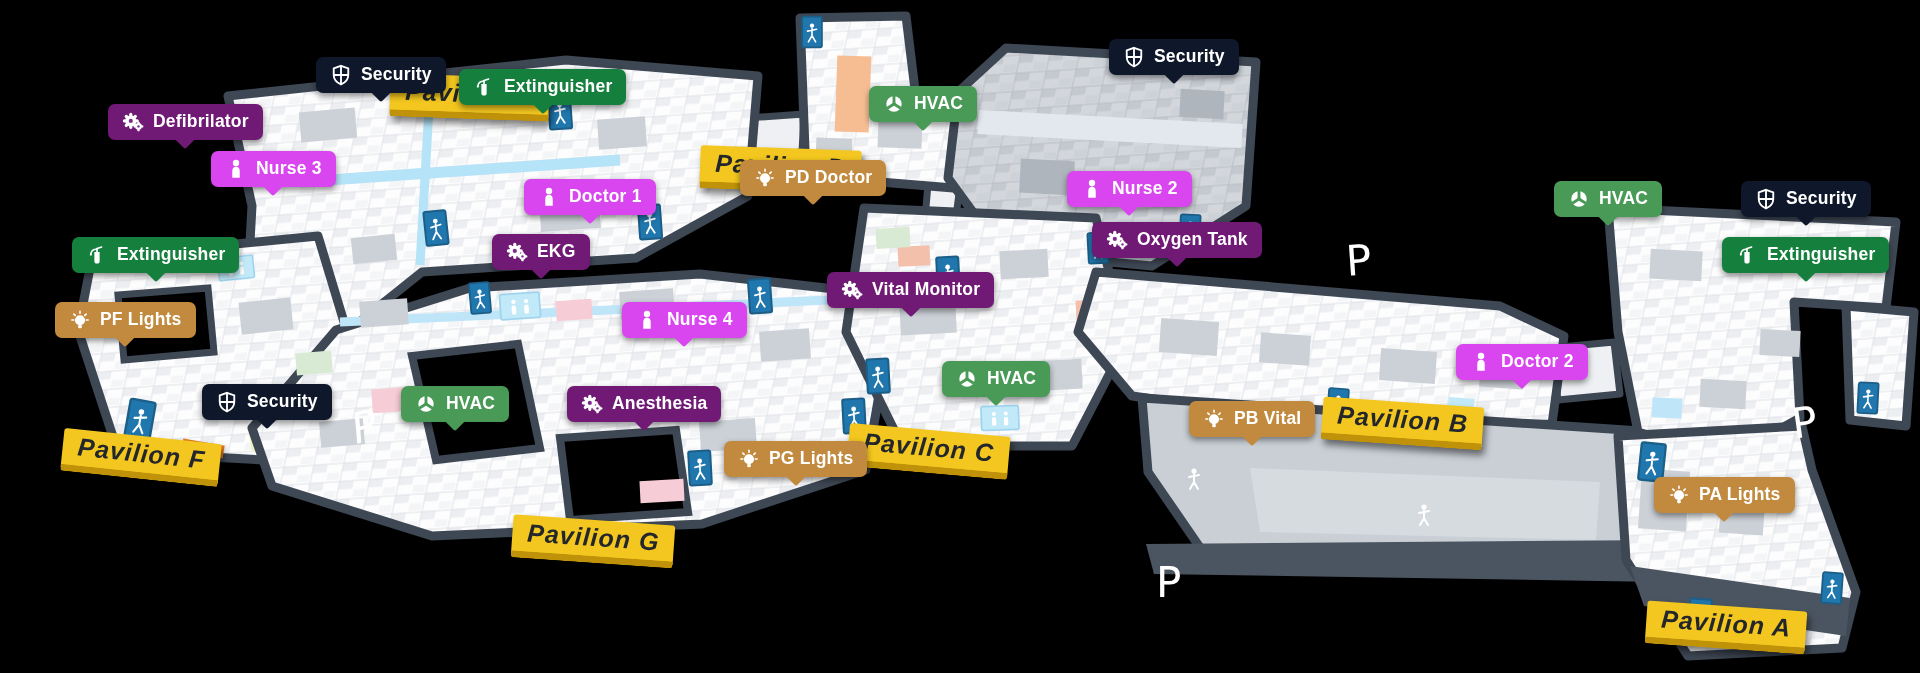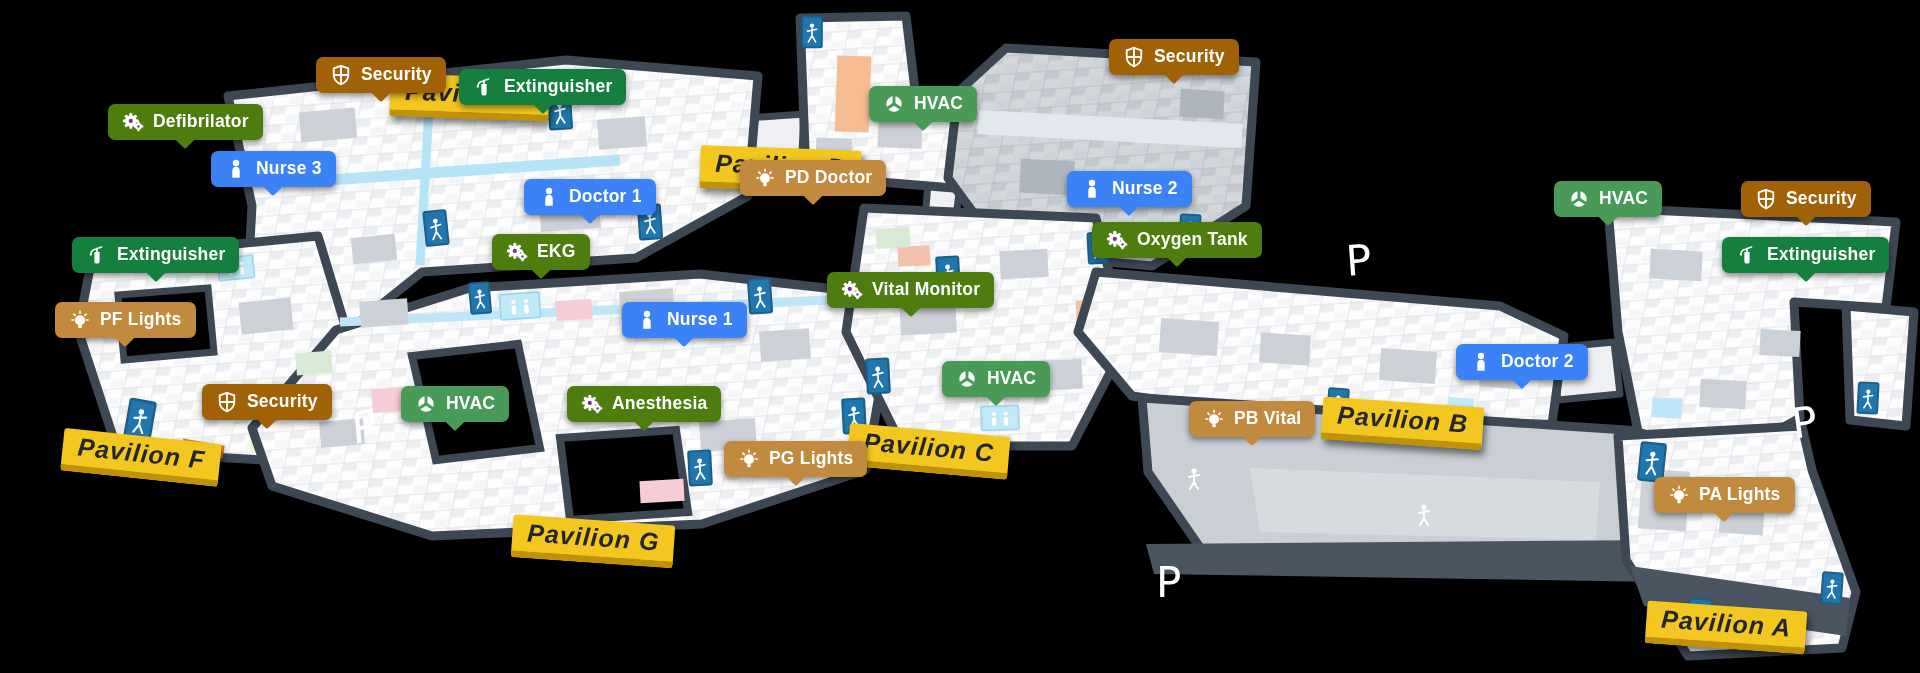--- a/index.html
+++ b/index.html
@@ -7,23 +7,23 @@
          font-family:"Liberation Sans",sans-serif;}
   #floor{position:absolute;left:0;top:0;z-index:0;}
 
   
   .badge{position:absolute;display:inline-flex;align-items:center;gap:9px;
          padding:7px 14px;border-radius:7px;color:#fff;
          font-weight:700;font-size:17.5px;letter-spacing:.2px;line-height:1;
          box-shadow:0 3px 6px rgba(0,0,0,.45);z-index:3;white-space:nowrap;cursor:pointer;}
   .badge::before{content:"";position:absolute;left:50%;bottom:-6px;width:15px;height:15px;
          background:inherit;transform:translateX(-50%) rotate(45deg);border-radius:2px;z-index:-1;}
-  .cat-security{background:#a16207}
-  .cat-staff{background:#3b82f6}
-  .cat-equipment{background:#4d7c0f}
+  .cat-security{background:#0f172a}
+  .cat-staff{background:#d946ef}
+  .cat-equipment{background:#701a75}
   .cat-lights{background:#c28a3e}
   .cat-hvac{background:#4a9a57}
   .cat-extinguisher{background:#15803d}
   .icn{width:22px;height:22px;flex:none;display:block;}
   .icn svg{width:100%;height:100%;display:block;}
 
   
   .banner{position:absolute;background:#f3c71f;color:#23272b;
           font-style:italic;font-weight:700;font-size:25px;letter-spacing:1px;line-height:1;
           padding:5px 15px 6px;border-bottom:7px solid #bf920a;border-radius:3px;
@@ -341,21 +341,21 @@
         </svg>
       </span>
     <span>PD Doctor</span>
   </div>
   <div class="badge cat-staff" style="left:622px;top:302px">
     <span class="icn">
         <svg viewBox="0 0 20 20">
           <use href="#i-person"></use>
         </svg>
       </span>
-    <span>Nurse 1</span>
+    <span>Nurse 4</span>
   </div>
   <div class="badge cat-extinguisher" style="left:72px;top:237px">
     <span class="icn">
         <svg viewBox="0 0 20 20">
           <use href="#i-ext"></use>
         </svg>
       </span>
     <span>Extinguisher</span>
   </div>
   <div class="badge cat-lights" style="left:55px;top:302px">

